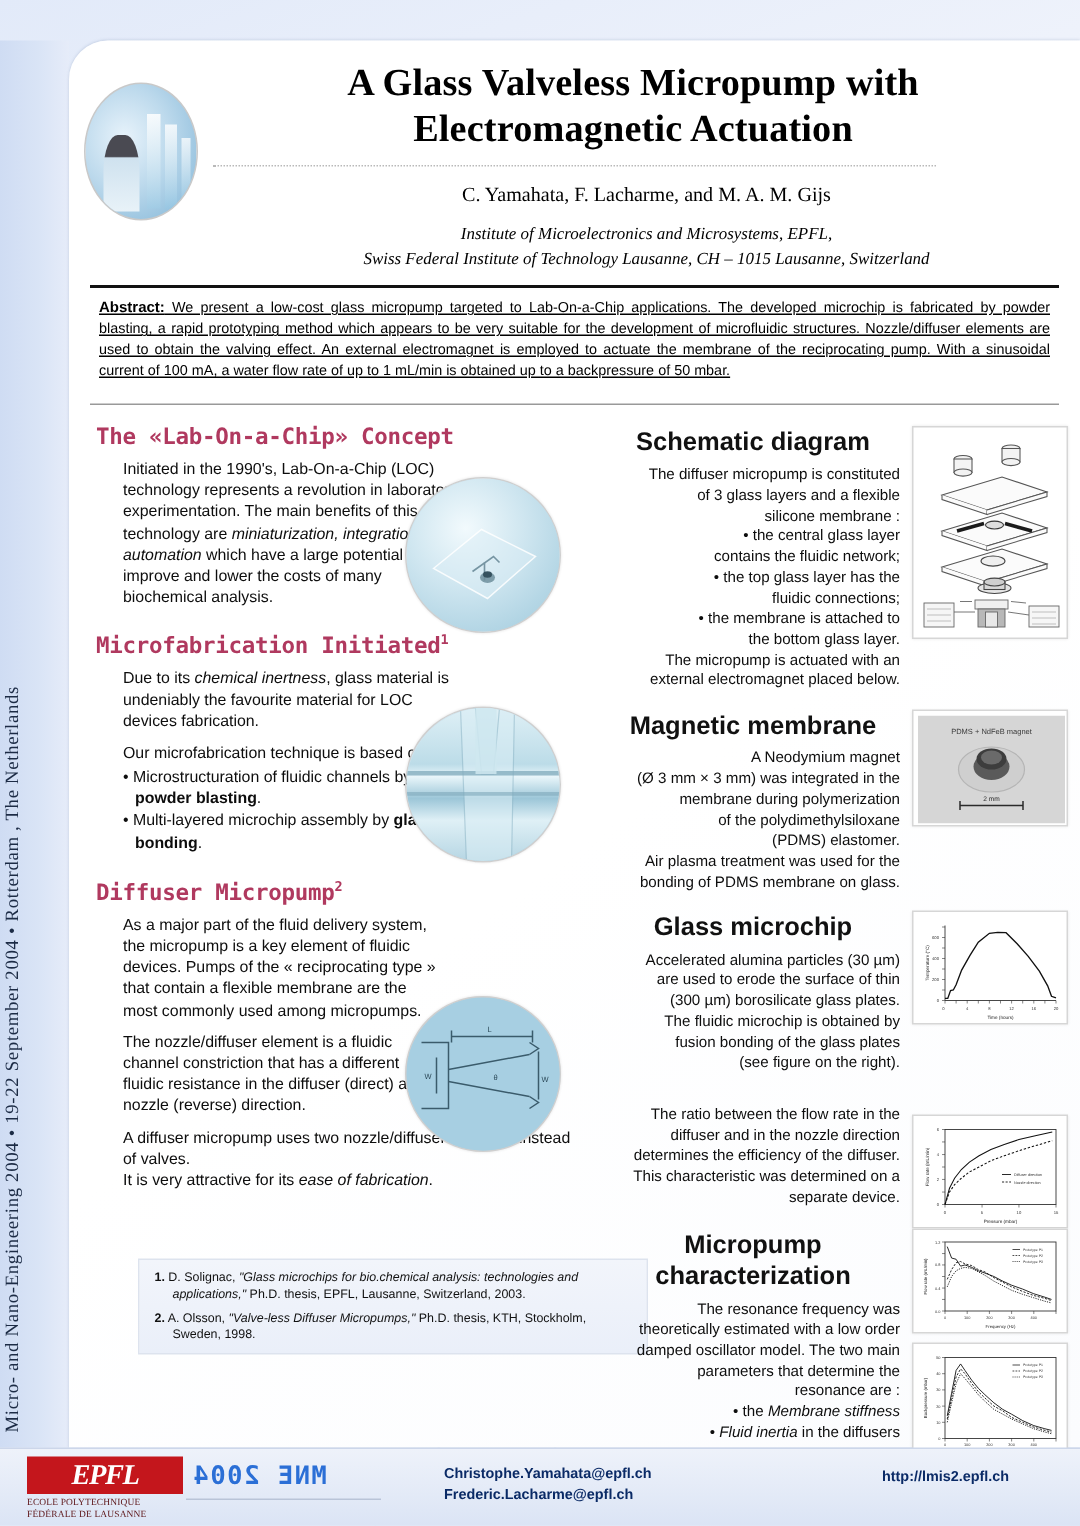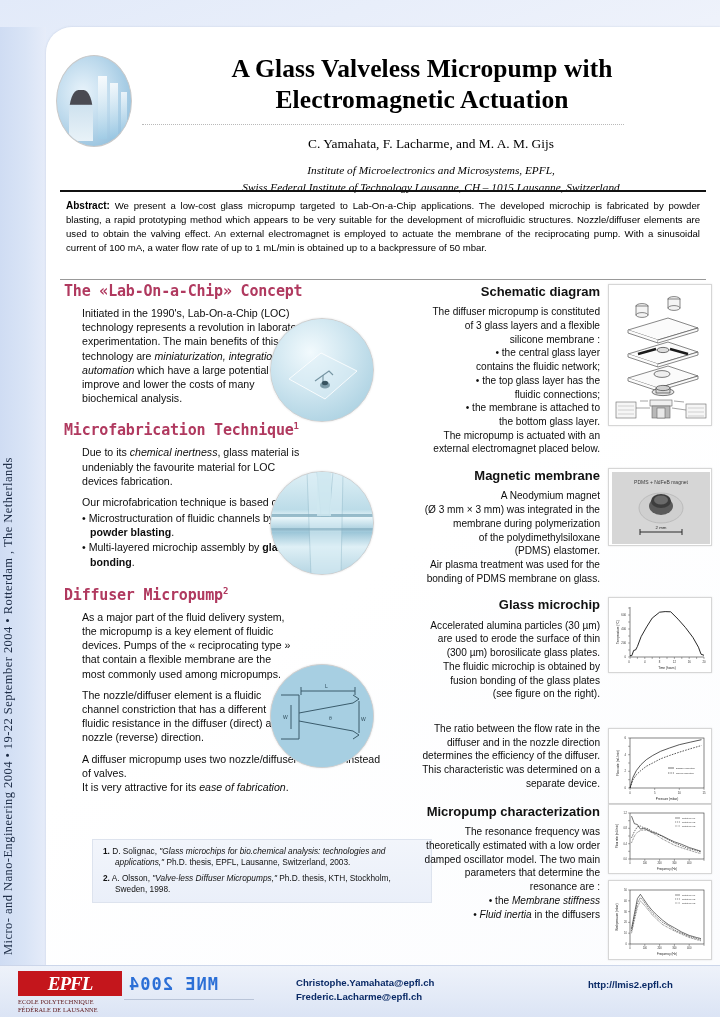--- a/index.html
+++ b/index.html
@@ -71,21 +71,21 @@
   }
   #portrait .glass2 {
     position:absolute; left:72%; top:30%; width:10%; height:62%;
     background:linear-gradient(180deg,rgba(255,255,255,.8),rgba(150,200,228,.55));
   }
   #portrait .glass3 {
     position:absolute; left:86%; top:40%; width:9%; height:50%;
     background:linear-gradient(180deg,rgba(255,255,255,.75),rgba(150,200,228,.5));
   }
 
-  #titlewrap { padding-top:26px; padding-left:96px; padding-right:18px; text-align:center; }
+  #titlewrap { padding-top:12px; padding-left:96px; padding-right:18px; text-align:center; }
   h1#title {
     margin:0;
     font-family:"Liberation Serif", serif;
     font-size:25.5px;
     font-weight:bold;
     color:#000;
     line-height:1.22;
     letter-spacing:.1px;
   }
 
@@ -112,21 +112,22 @@
     font-size:11.3px;
     color:#000;
     line-height:1.45;
   }
 
   
   #abstract {
     position:absolute; left:14px; right:14px; top:163px;
     border-top:2px solid #111;
     border-bottom:1px solid #999;
-    padding:7px 6px 24px 6px;
+    padding:7px 6px 14px 6px;
+    text-decoration:underline;
   }
   #abstract .body {
     font-size:9.6px;
     line-height:1.44;
     color:#000;
     text-align:justify;
   }
   #abstract .body b { font-size:10px; }
 
   
@@ -166,24 +167,24 @@
     position:absolute;
     border-radius:50%;
     border:1px solid #cfcfcf;
     overflow:hidden;
     background:radial-gradient(circle at 40% 35%, #eef7fb 0%, #c9e2ee 45%, #9fcade 100%);
     box-shadow:0 0 2px rgba(0,0,0,.12);
   }
 
   
   .h-black {
-    font-size:13px;
+    font-size:17px;
     font-weight:bold;
     color:#111;
-    text-align:right;
+    text-align:center;
     margin:0 0 5px 0;
     line-height:1.25;
   }
   .rtext {
     font-size:10.1px;
     line-height:1.36;
     color:#0d0d0d;
     text-align:right;
     margin:0;
   }
@@ -354,21 +355,21 @@
                 <path d="M44 62 L58 52 L62 56"></path>
                 <path d="M52 68 L52 56"></path>
               </g>
               <ellipse cx="54" cy="66" rx="5" ry="3.6" fill="#6f8f9c" opacity=".85"></ellipse>
               <ellipse cx="54" cy="64" rx="3" ry="2.2" fill="#2f4a57" opacity=".9"></ellipse>
             </svg>
           </div>
         </div>
 
         <div style="position:relative; margin-top:16px;">
-          <div class="h-pink"><span>Microfabrication Technique</span><sup>1</sup></div>
+          <div class="h-pink"><span>Microfabrication Initiated</span><sup>1</sup></div>
           <div class="leftblock" style="padding-right:92px;">
             <p class="ltext"><span>Due to its </span><i>chemical inertness</i><span>, glass material is undeniably the favourite material for LOC devices fabrication.</span></p>
             <p class="ltext" style="margin-bottom:2px;">Our microfabrication technique is based on :</p>
             <p class="ltext" style="margin:0 0 1px 0; padding-left:8px; text-indent:-8px;">• <span>Microstructuration of fluidic channels by </span><b>powder blasting</b><span>.</span></p>
             <p class="ltext" style="margin:0; padding-left:8px; text-indent:-8px;">• <span>Multi-layered microchip assembly by </span><b>glass bonding</b><span>.</span></p>
           </div>
           <div class="circphoto" style="left:214px; top:50px; width:104px; height:104px;">
             <svg viewBox="0 0 104 104" width="104" height="104">
               <defs>
                 <linearGradient id="gl2" x1="0" y1="0" x2="0" y2="1">

